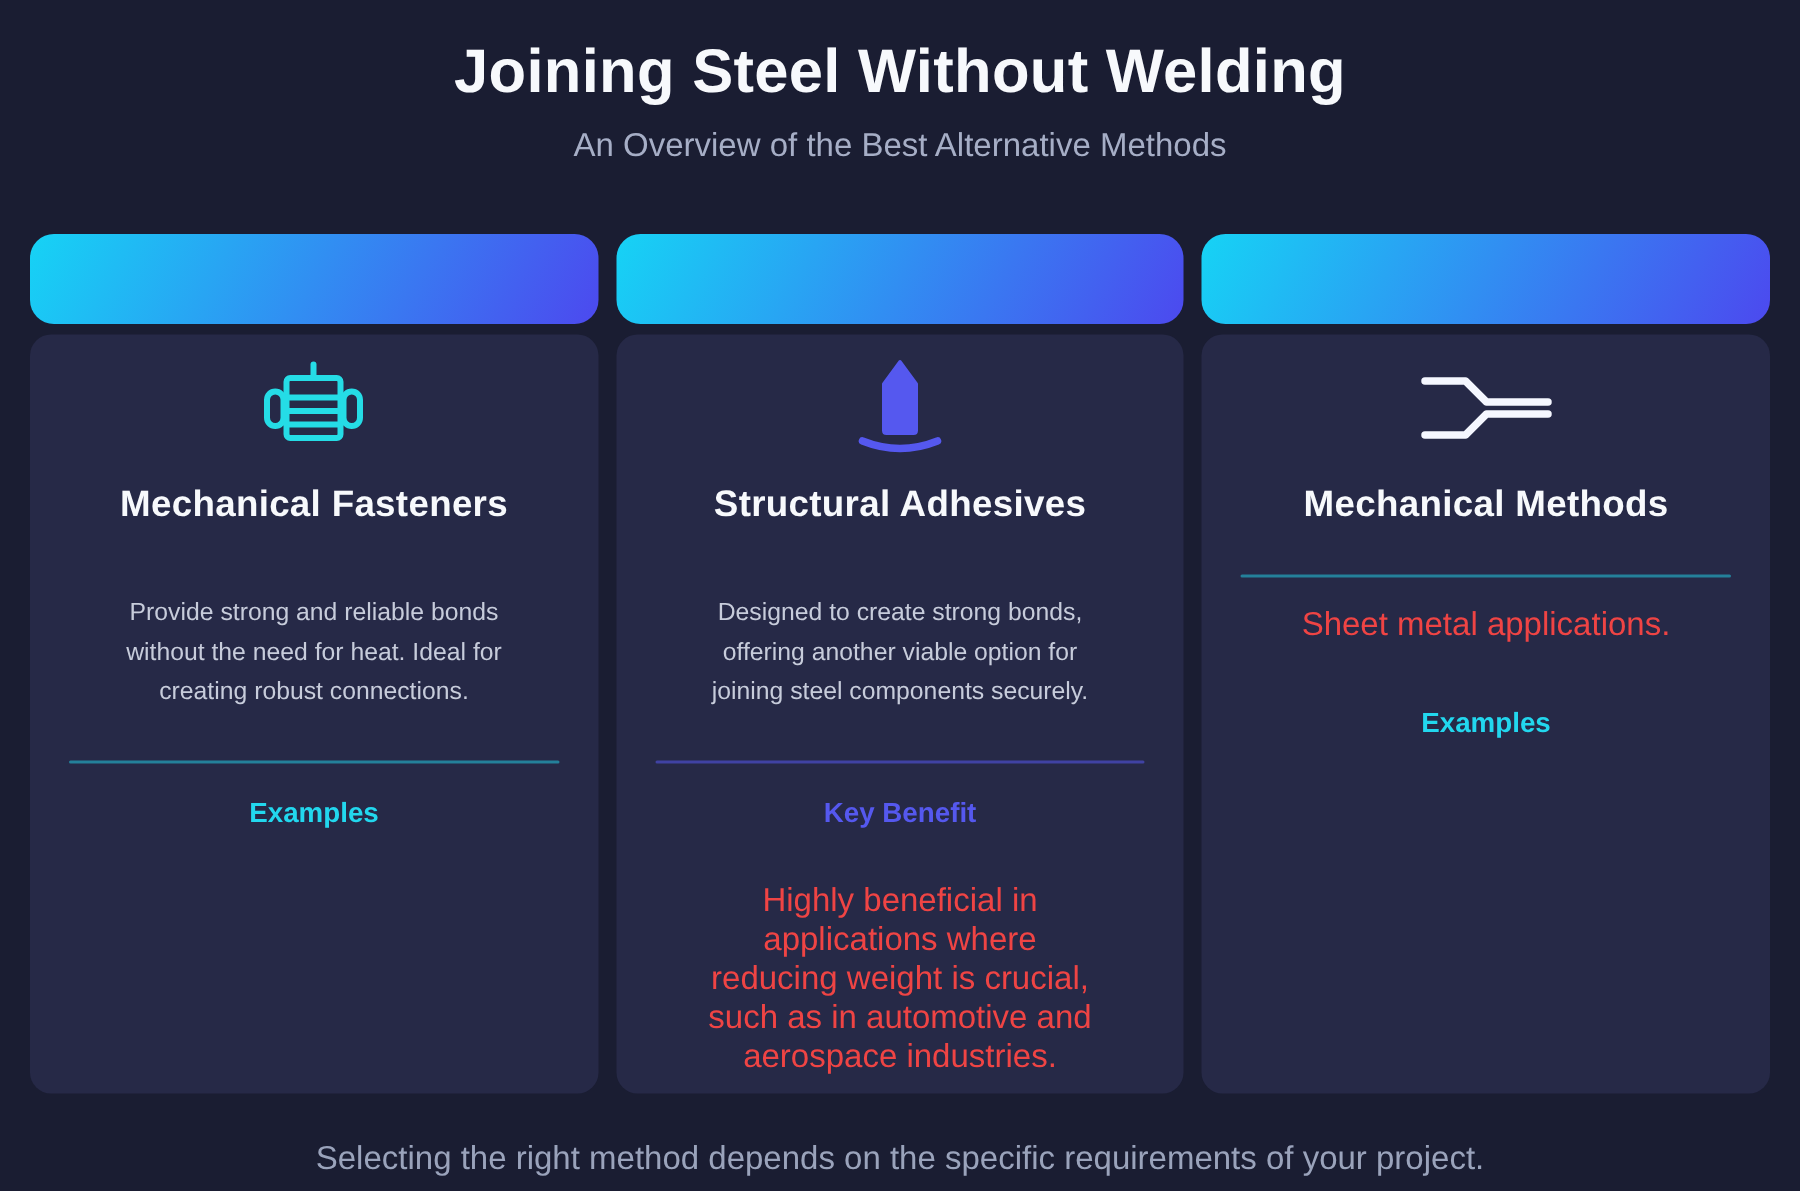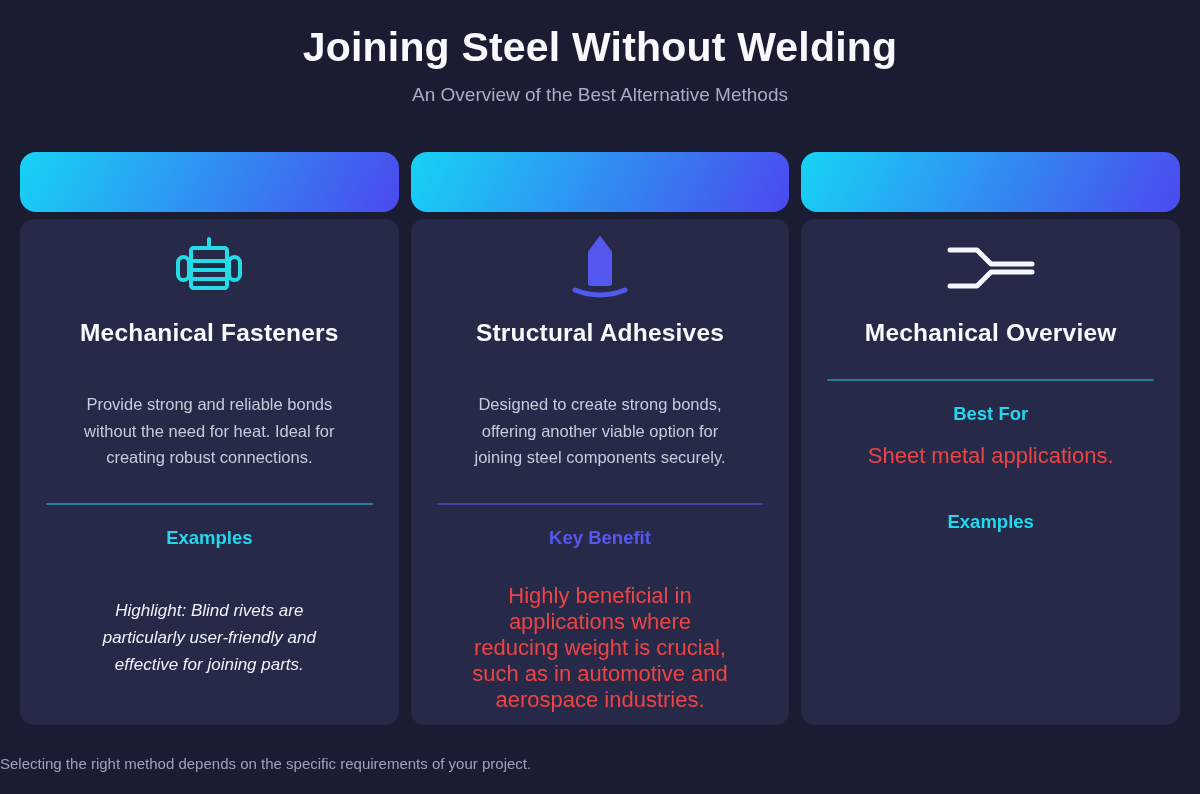--- a/index.html
+++ b/index.html
@@ -16,21 +16,21 @@
     background:var(--page-bg,#1a1d32);
     font-family:"Liberation Sans","DejaVu Sans",sans-serif;
     color:#c7ccdb;
   }
   .page{width:1200px;height:712px;position:relative;}
   .header{padding-top:24px;text-align:center;}
   .header h1{
     color:#f7f9fc;font-size:41px;font-weight:800;letter-spacing:.2px;
   }
   .header .subtitle{
-    margin-top:13px;color:#a6aec6;font-size:19px;font-weight:400;
+    margin-top:13px;color:#a6aec6;font-size:22px;font-weight:400;
   }
   .cards-row{
     display:flex;gap:12px;padding:0 20px;margin-top:46px;align-items:flex-start;
   }
   .card{flex:1 1 0;display:flex;flex-direction:column;min-width:0;}
   .card-header-bar{
     height:60px;border-radius:16px;
     background:linear-gradient(118deg,var(--grad-start,#16d3f5) 0%,var(--grad-end,#4c49ef) 100%);
   }
   .card-body{
@@ -55,21 +55,21 @@
   .section-value{
     margin-top:34px;font-size:22px;line-height:26px;color:#ef4444;
     max-width:266px;margin-left:auto;margin-right:auto;
   }
   .section-value.tight{margin-top:18px;}
   .highlight-note{
     margin-top:48px;font-style:italic;font-size:17px;line-height:27px;color:#eef1f8;
     max-width:264px;margin-left:auto;margin-right:auto;
   }
   .footer-note{
-    margin-top:30px;font-size:15px;color:#9aa3bb;
+    margin-top:30px;text-align:center;font-size:22px;color:#9aa3bb;
   }
   svg{display:block;}
 </style>
 </head>
 <body>
 
 <div class="page">
 
   <div class="header">
     <h1>Joining Steel Without Welding</h1>
@@ -89,21 +89,20 @@
             <path d="M22 34 H58"></path>
             <path d="M22 43 H58"></path>
             <rect x="9" y="21" width="11" height="23" rx="5.5"></rect>
             <rect x="60" y="21" width="11" height="23" rx="5.5"></rect>
           </svg>
         </div>
         <div class="card-title">Mechanical Fasteners</div>
         <div class="card-desc">Provide strong and reliable bonds without the need for heat. Ideal for creating robust connections.</div>
         <div class="divider cyan"></div>
         <div class="section-label cyan">Examples</div>
-        <div class="highlight-note">Highlight: Blind rivets are particularly user-friendly and effective for joining parts.</div>
       </div>
     </div>
 
     <div class="card">
       <div class="card-header-bar"></div>
       <div class="card-body">
         <div class="icon-wrap">
           <svg width="64" height="66" viewBox="0 0 64 66">
             <path d="M32 2 L43 17 L43 48 Q43 50 41 50 L23 50 Q21 50 21 48 L21 17 Z" fill="#5558ef" stroke="#5558ef" stroke-width="2" stroke-linejoin="round"></path>
             <path d="M7 55 Q32 65 57 55" fill="none" stroke="#5558ef" stroke-width="5" stroke-linecap="round"></path>
@@ -119,23 +118,22 @@
 
     <div class="card">
       <div class="card-header-bar"></div>
       <div class="card-body">
         <div class="icon-wrap">
           <svg width="96" height="56" viewBox="0 0 96 56" fill="none" stroke="#f5f7ff" stroke-width="5" stroke-linecap="round" stroke-linejoin="round">
             <path d="M7 10 H34 L48 24 H89"></path>
             <path d="M7 46 H34 L48 32 H89"></path>
           </svg>
         </div>
-        <div class="card-title">Mechanical Overview</div>
+        <div class="card-title">Mechanical Methods</div>
         <div class="divider cyan"></div>
-        <div class="section-label cyan">Best For</div>
         <div class="section-value tight">Sheet metal applications.</div>
         <div class="section-label cyan spaced">Examples</div>
       </div>
     </div>
 
   </div>
 
   <div class="footer-note">Selecting the right method depends on the specific requirements of your project.</div>
 
 </div>

